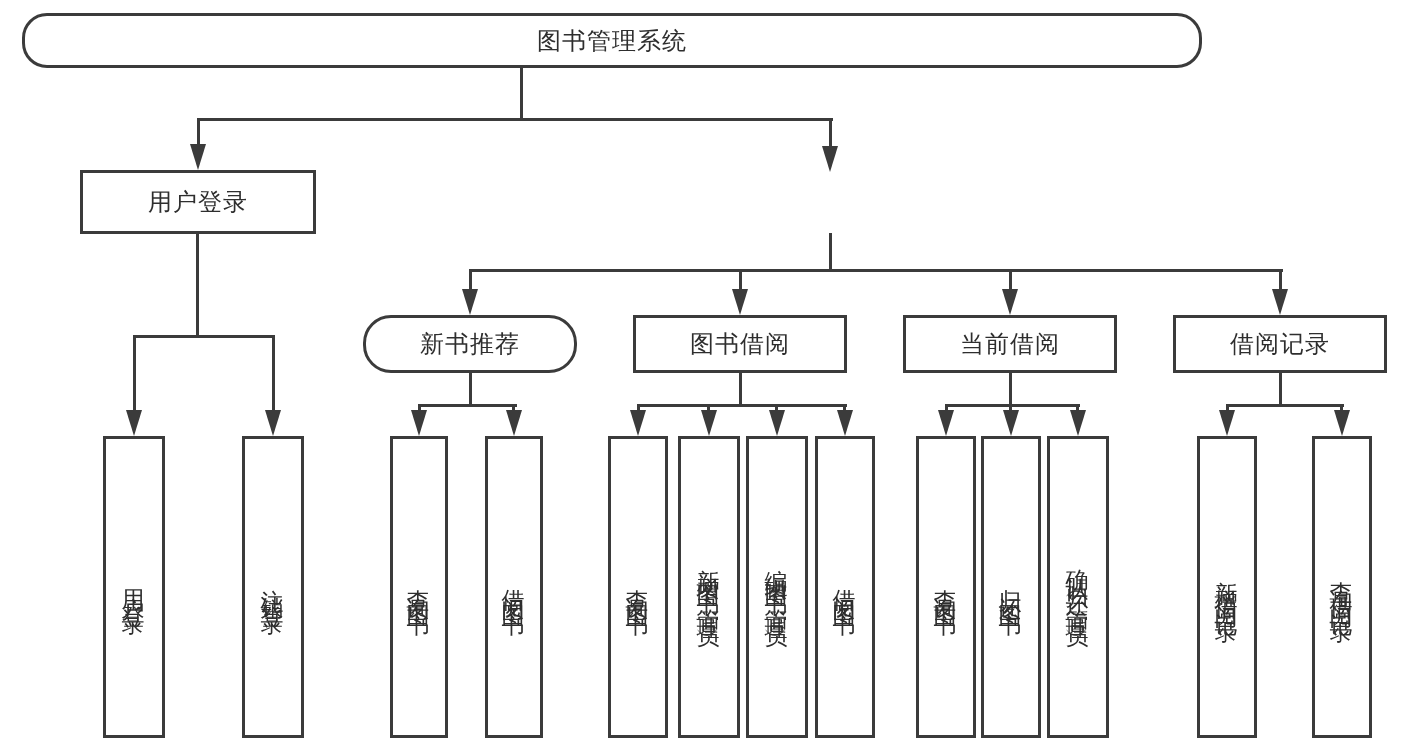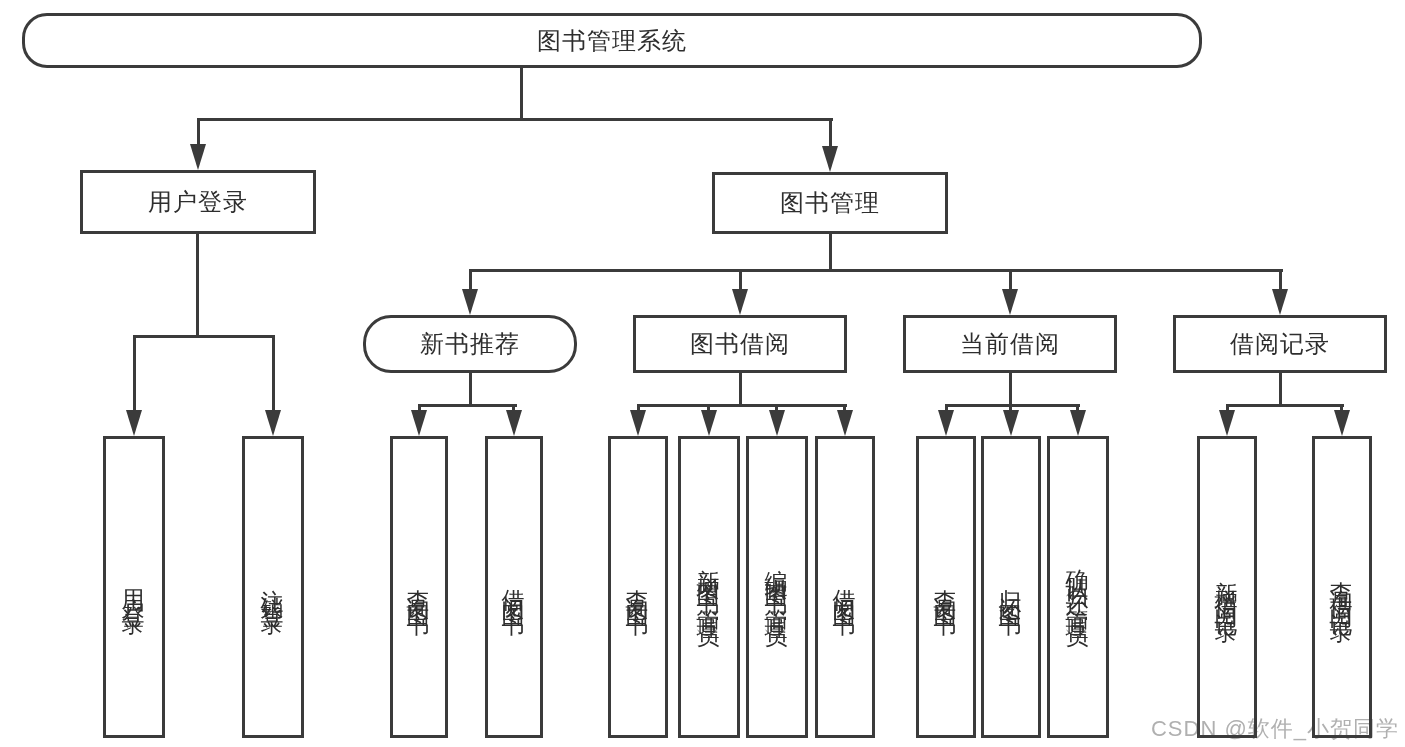--- a/index.html
+++ b/index.html
@@ -63,23 +63,20 @@
 
   <div class="line" style="left:520px;top:67px;width:3px;height:53px;"></div>
   <div class="line" style="left:197px;top:118px;width:636px;height:3px;"></div>
   <div class="line" style="left:197px;top:118px;width:3px;height:29px;"></div>
   <div class="line" style="left:829px;top:118px;width:3px;height:31px;"></div>
   <div class="arrow" style="left:190px;top:144px;"></div>
   <div class="arrow" style="left:822px;top:146px;"></div>
 
   <div class="node" style="left:80px;top:170px;width:236px;height:64px;">
     <span class="lbl">用户登录</span>
-  </div>
-  <div class="node" style="left:712px;top:172px;width:236px;height:62px;">
-    <span class="lbl">图书管理</span>
   </div>
 
   <div class="line" style="left:196px;top:233px;width:3px;height:104px;"></div>
   <div class="line" style="left:133px;top:335px;width:142px;height:3px;"></div>
   <div class="line" style="left:133px;top:335px;width:3px;height:77px;"></div>
   <div class="line" style="left:272px;top:335px;width:3px;height:77px;"></div>
   <div class="arrow" style="left:126px;top:410px;"></div>
   <div class="arrow" style="left:265px;top:410px;"></div>
 
   <div class="line" style="left:829px;top:233px;width:3px;height:39px;"></div>
@@ -177,15 +174,14 @@
     <span class="lbl">确认归还（管理员）</span>
   </div>
 
   <div class="node vnode" style="left:1197px;top:436px;width:60px;height:302px;">
     <span class="lbl">新增借阅记录</span>
   </div>
   <div class="node vnode" style="left:1312px;top:436px;width:60px;height:302px;">
     <span class="lbl">查询借阅记录</span>
   </div>
 
-  <div id="watermark">CSDN @软件_小贺同学</div>
 
 </div>
 
 </body></html>

